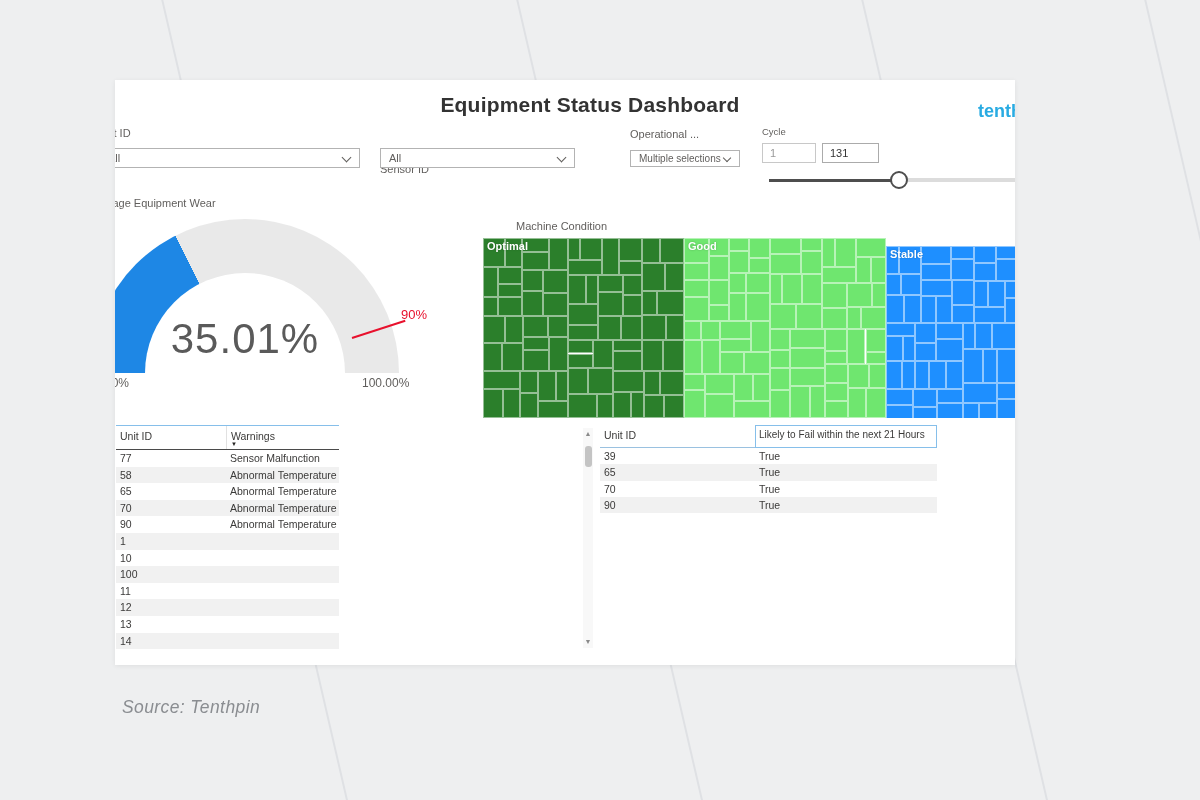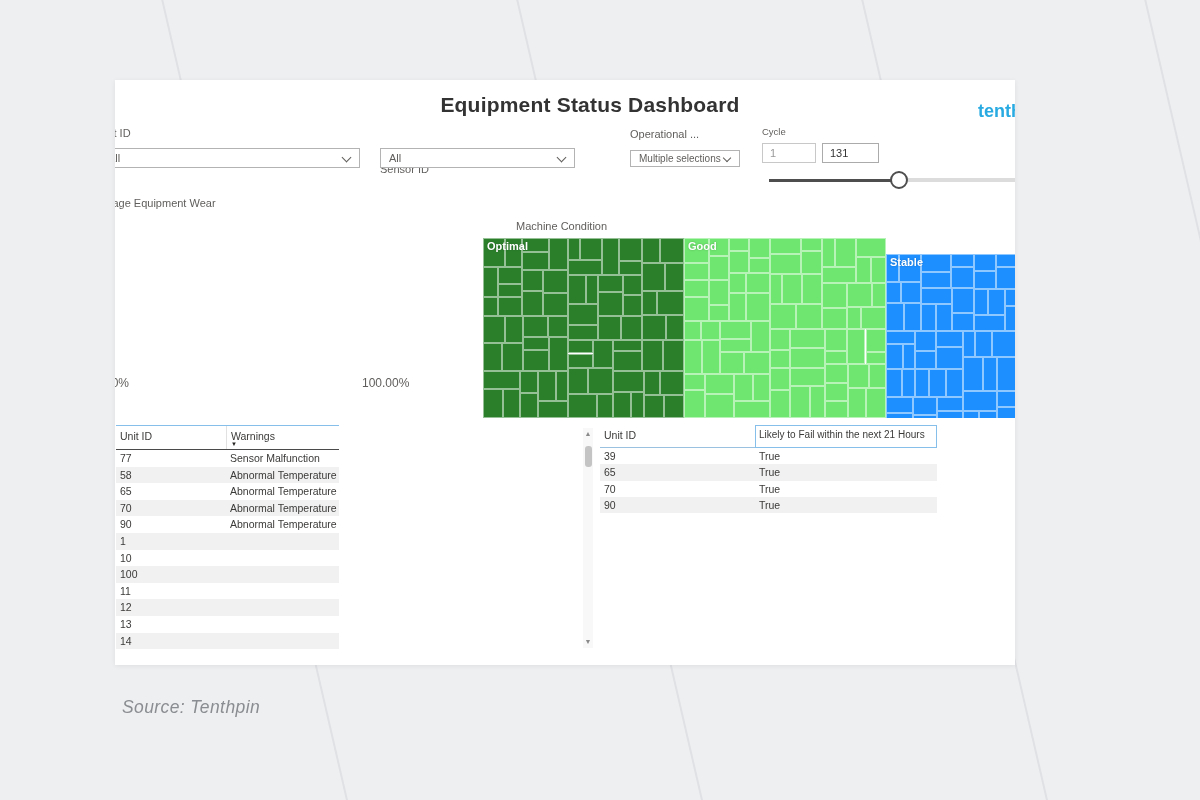--- a/index.html
+++ b/index.html
@@ -135,20 +135,27 @@
 
   <div class="slicer-label" style="left:647px; top:46px; font-size:9.5px;">Cycle</div>
   <div class="num-input" style="left:647px; top:63px; width:54px; color:#9A9A9A;">1</div>
   <div class="num-input" style="left:707px; top:63px; width:57px; color:#333; border-color:#ABABAB;">131</div>
 
   <div class="slider-track-left" style="left:654px; top:99px; width:130px;"></div>
   <div class="slider-track-right" style="left:784px; top:98px; width:220px;"></div>
   <div class="slider-handle" style="left:775px; top:91px;"></div>
 
   <div class="viz-title" style="left:-25px; top:117px;">Average Equipment Wear</div>
+  <div class="gauge">
+    <div class="gauge-arc" id="gauge-arc" style="background: conic-gradient(from 270deg at 50% 100%, rgb(30, 135, 229) 0deg, rgb(30, 135, 229) 63.018deg, rgb(233, 233, 233) 63.018deg, rgb(233, 233, 233) 180deg, transparent 180deg, transparent 360deg);"></div>
+    <div class="gauge-mask"></div>
+    <div class="gauge-target-line" id="gauge-target-line" style="left: 260.518px; top: 118.39px; transform: rotate(-18deg); background: rgb(232, 17, 45);"></div>
+    <div class="gauge-target-label" id="gauge-target-label" style="color: rgb(232, 17, 45);">90%</div>
+    <div class="gauge-value">35.01%</div>
+  </div>
   <div class="gauge-min">0.00%</div>
   <div class="gauge-max">100.00%</div>
 
   <div class="viz-title" style="left:369px; top:140px;margin-left:32px;">Machine Condition</div>
   <div class="treemap" id="treemap">
       <div class="tm-section" style="left: 0px; top: 0px; width: 201px; height: 180px;">
         <div class="tm-cell" style="left: 0px; top: 0px; width: 21.8129px; height: 29.0265px; background: rgb(43, 127, 43);"></div>
         <div class="tm-cell" style="left: 21.8129px; top: 0px; width: 16.8239px; height: 29.0265px; background: rgb(43, 127, 43);"></div>
         <div class="tm-cell" style="left: 0px; top: 29.0265px; width: 14.5097px; height: 29.5315px; background: rgb(43, 127, 43);"></div>
         <div class="tm-cell" style="left: 14.5097px; top: 29.0265px; width: 24.1271px; height: 16.6946px; background: rgb(43, 127, 43);"></div>
@@ -293,21 +300,21 @@
         <div class="tm-cell" style="left: 181.509px; top: 113.964px; width: 20.4911px; height: 12.1419px; background: rgb(111, 230, 111);"></div>
         <div class="tm-cell" style="left: 141.218px; top: 126.106px; width: 22.6563px; height: 19.0894px; background: rgb(111, 230, 111);"></div>
         <div class="tm-cell" style="left: 141.218px; top: 145.195px; width: 22.6563px; height: 18.044px; background: rgb(111, 230, 111);"></div>
         <div class="tm-cell" style="left: 141.218px; top: 163.239px; width: 22.6563px; height: 16.761px; background: rgb(111, 230, 111);"></div>
         <div class="tm-cell" style="left: 163.874px; top: 126.106px; width: 21.6126px; height: 23.698px; background: rgb(111, 230, 111);"></div>
         <div class="tm-cell" style="left: 185.487px; top: 126.106px; width: 16.5132px; height: 23.698px; background: rgb(111, 230, 111);"></div>
         <div class="tm-cell" style="left: 163.874px; top: 149.804px; width: 18.1827px; height: 30.1964px; background: rgb(111, 230, 111);"></div>
         <div class="tm-cell" style="left: 182.057px; top: 149.804px; width: 19.9432px; height: 30.1964px; background: rgb(111, 230, 111);"></div>
         <span class="tm-label">Good</span>
       </div>
-      <div class="tm-section" style="left: 403px; top: 16px; width: 163px; height: 180px;">
+      <div class="tm-section" style="left: 403px; top: 8px; width: 163px; height: 180px;">
         <div class="tm-cell" style="left: 0px; top: 0px; width: 12.6655px; height: 27.6429px; background: rgb(30, 143, 255);"></div>
         <div class="tm-cell" style="left: 12.6655px; top: 0px; width: 22.2258px; height: 27.6429px; background: rgb(30, 143, 255);"></div>
         <div class="tm-cell" style="left: 0px; top: 27.6429px; width: 15.2694px; height: 21.3178px; background: rgb(30, 143, 255);"></div>
         <div class="tm-cell" style="left: 15.2694px; top: 27.6429px; width: 19.6219px; height: 21.3178px; background: rgb(30, 143, 255);"></div>
         <div class="tm-cell" style="left: 0px; top: 48.9607px; width: 17.8402px; height: 27.5613px; background: rgb(30, 143, 255);"></div>
         <div class="tm-cell" style="left: 17.8402px; top: 48.9607px; width: 17.0511px; height: 27.5613px; background: rgb(30, 143, 255);"></div>
         <div class="tm-cell" style="left: 34.8913px; top: 0px; width: 29.9049px; height: 18.0538px; background: rgb(30, 143, 255);"></div>
         <div class="tm-cell" style="left: 34.8913px; top: 18.0538px; width: 29.9049px; height: 16.31px; background: rgb(30, 143, 255);"></div>
         <div class="tm-cell" style="left: 64.7962px; top: 0px; width: 23.2861px; height: 12.8069px; background: rgb(30, 143, 255);"></div>
         <div class="tm-cell" style="left: 64.7962px; top: 12.8069px; width: 23.2861px; height: 21.557px; background: rgb(30, 143, 255);"></div>

